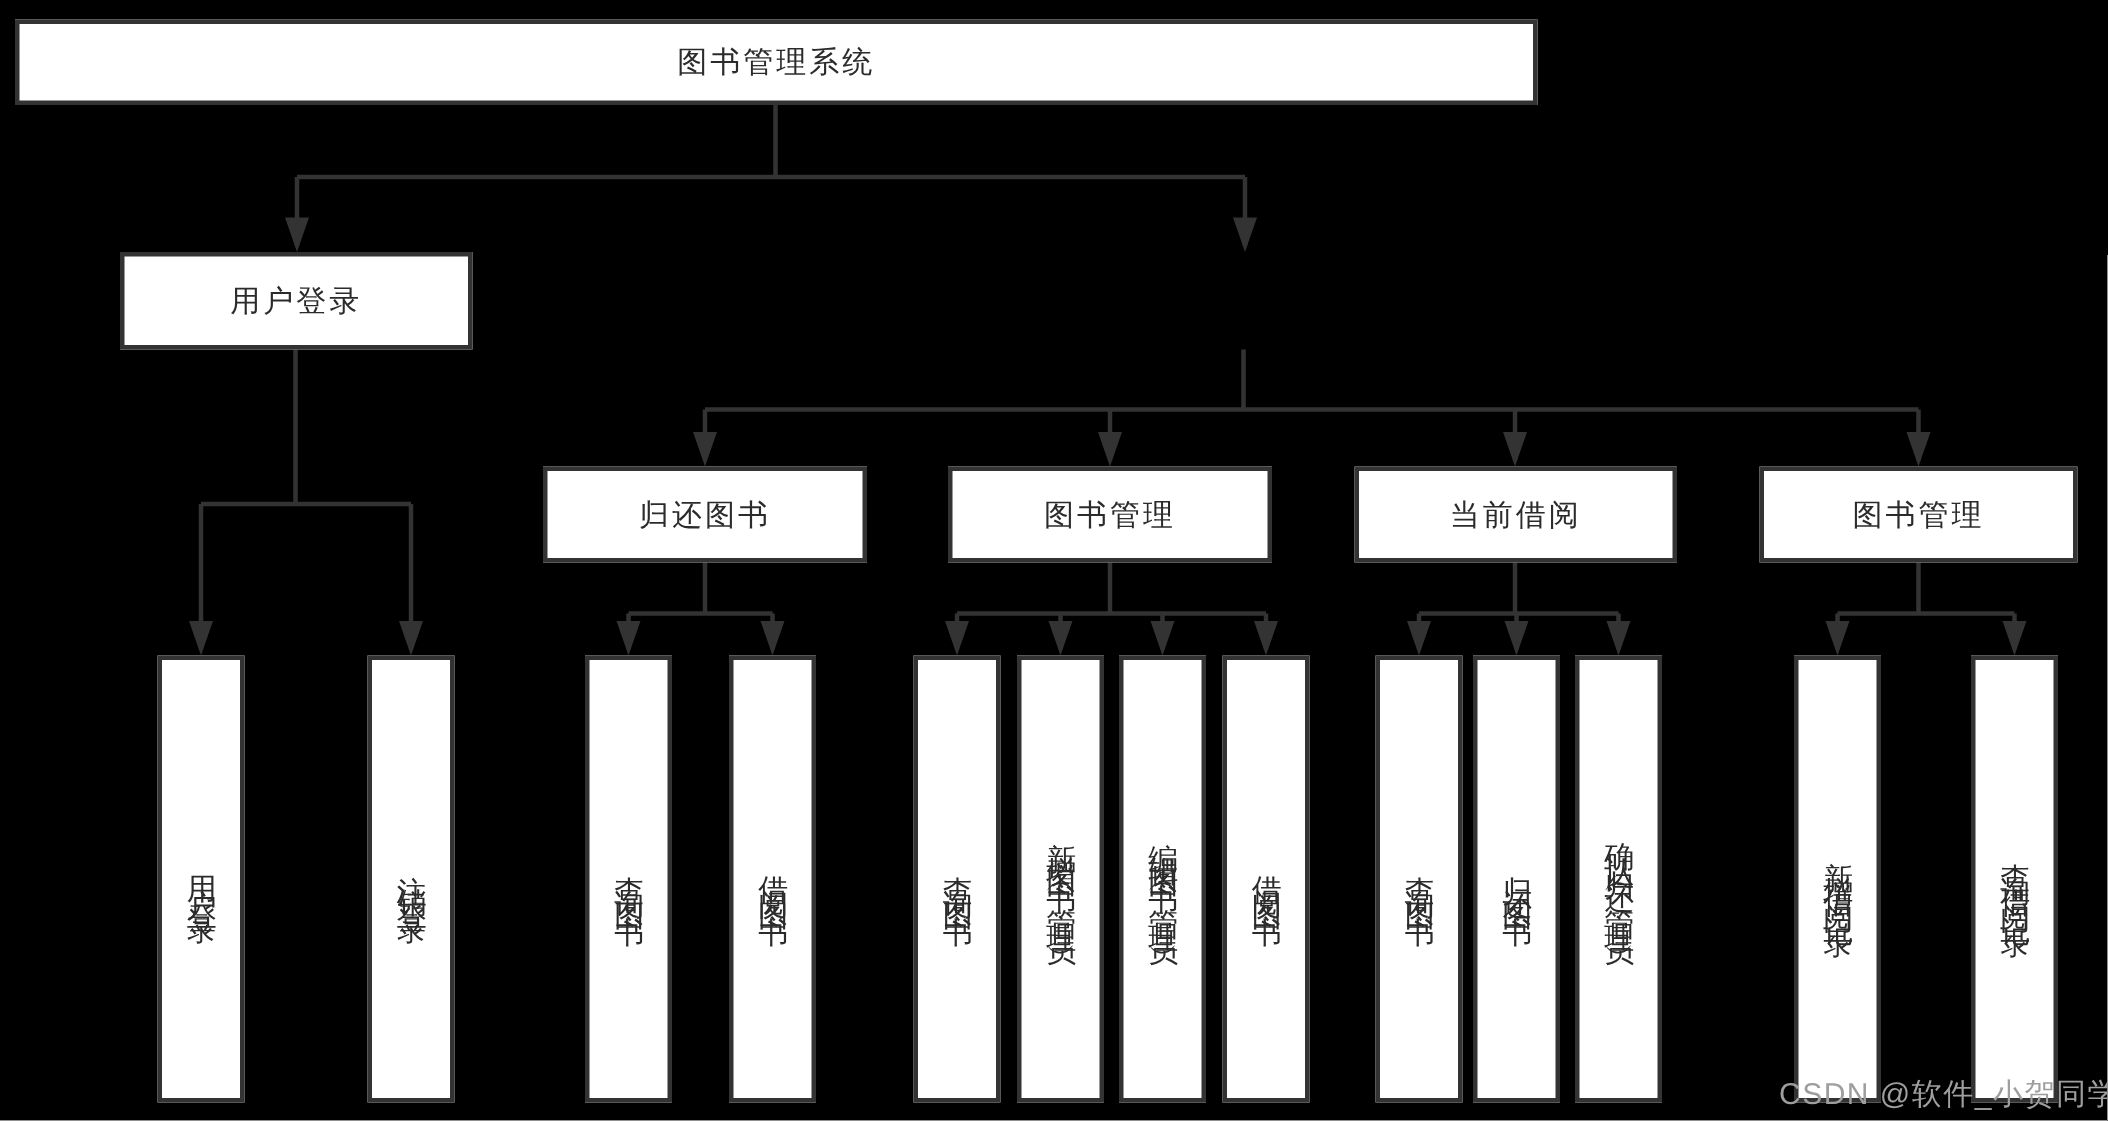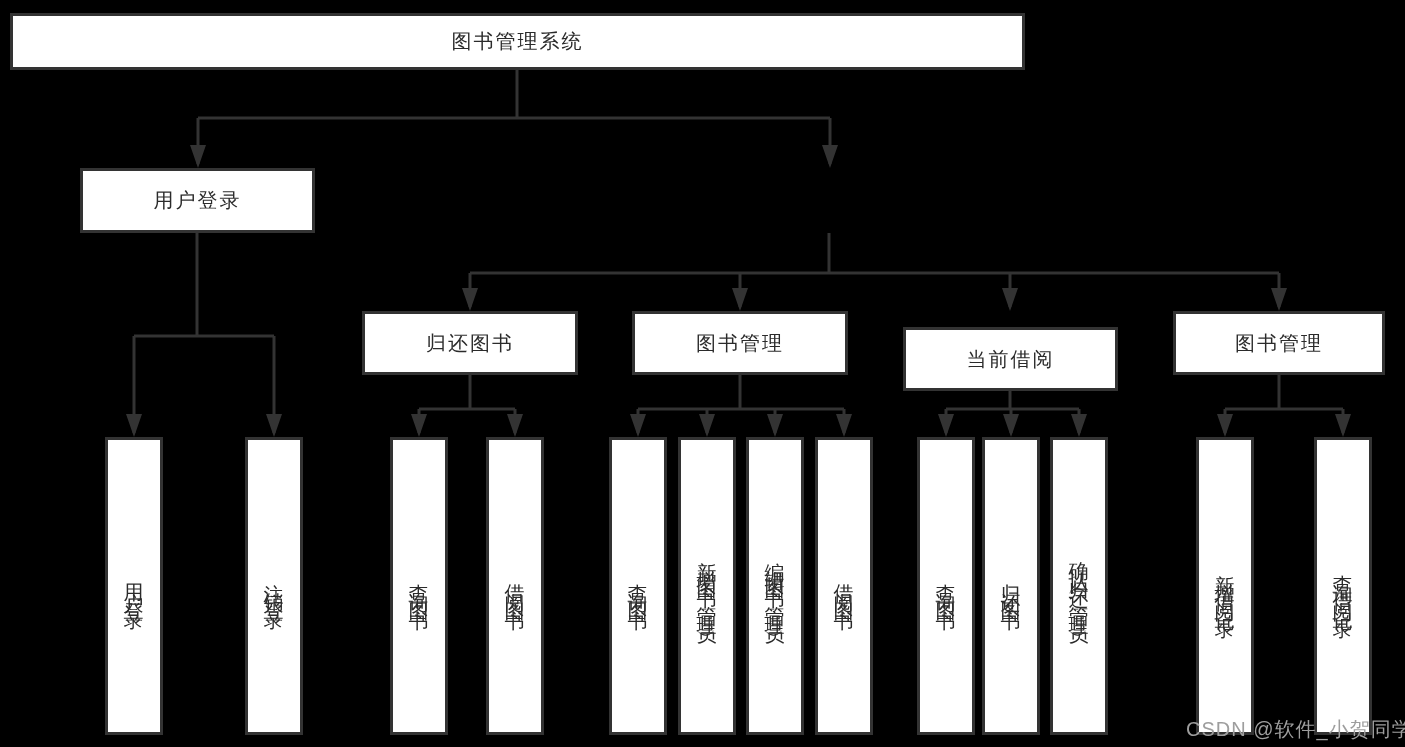--- a/index.html
+++ b/index.html
@@ -51,21 +51,21 @@
         M1217 414L1233 414L1225 437Z M1335 414L1351 414L1343 437Z"></path>
     </g>
   </svg>
 
   <div class="node hbox" style="left:10px;top:13px;width:1015px;height:57px;">图书管理系统</div>
 
   <div class="node hbox" style="left:80px;top:168px;width:235px;height:65px;">用户登录</div>
 
   <div class="node hbox" style="left:362px;top:311px;width:216px;height:64px;">归还图书</div>
   <div class="node hbox" style="left:632px;top:311px;width:216px;height:64px;">图书管理</div>
-  <div class="node hbox" style="left:903px;top:311px;width:215px;height:64px;margin-top:16px;">当前借阅</div>
+  <div class="node hbox" style="left:903px;top:311px;width:215px;height:64px;">当前借阅</div>
   <div class="node hbox" style="left:1173px;top:311px;width:212px;height:64px;">图书管理</div>
 
   <div class="node" style="left:105px;top:437px;width:58px;height:298px;">
     <span class="vtext">用户登录</span>
   </div>
   <div class="node" style="left:245px;top:437px;width:58px;height:298px;">
     <span class="vtext">注销登录</span>
   </div>
 
   <div class="node" style="left:390px;top:437px;width:58px;height:298px;">

